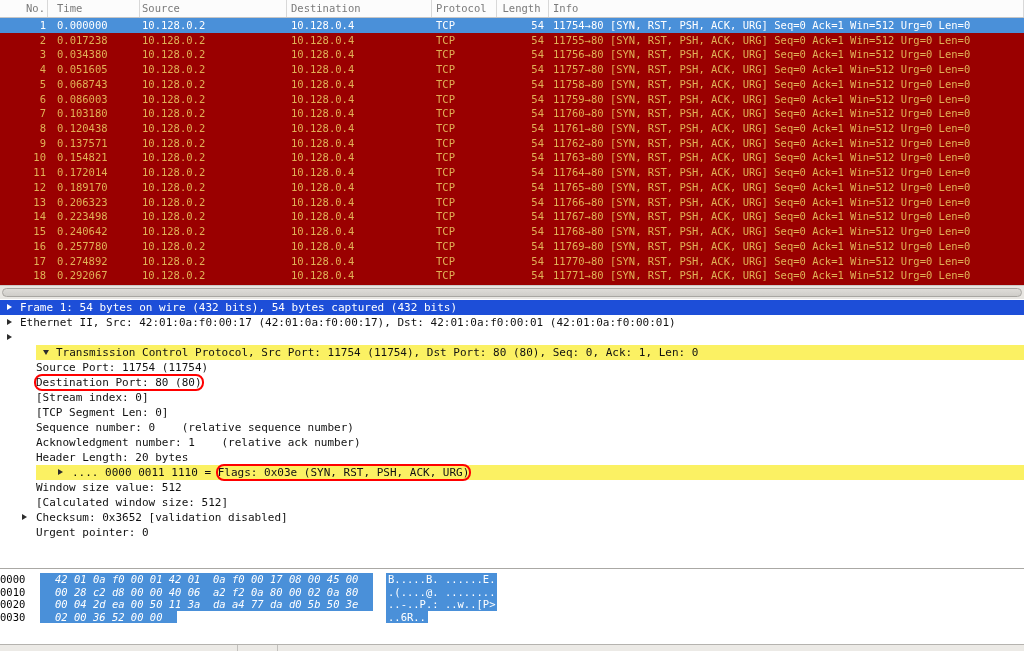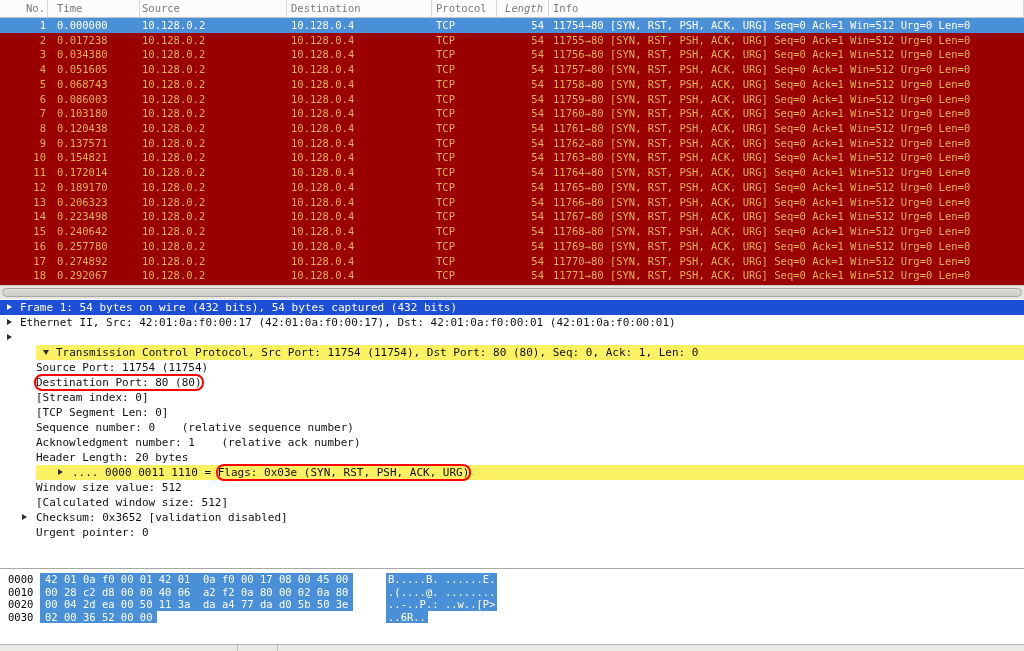--- a/index.html
+++ b/index.html
@@ -15,21 +15,21 @@
     color:#e0b157; white-space:pre; overflow:hidden; }
   .pl-row.selected { background:#4a90d9; color:#ffffff; }
   .c-no { width:48px; text-align:right; padding-right:2px; }
   .c-time { width:92px; padding-left:9px; }
   .c-source { width:147px; padding-left:2px; }
   .c-destination { width:145px; padding-left:4px; }
   .c-protocol { width:65px; padding-left:4px; }
   .c-length { width:52px; text-align:right; padding-right:5px; }
   .c-info { flex:1; padding-left:4px; }
   .pl-header .c-no { text-align:right; padding-left:5px; }
-  .pl-header .c-length { text-align:right; padding-left:3px;font-style:italic; }
+  .pl-header .c-length { text-align:center; padding-left:3px; }
 
   
   .hscroll { height:14px; background:#e8e6e2; border-top:1px solid #cac8c4; padding:2px 2px; }
   .hthumb { height:9px; width:100%; background:linear-gradient(#dedcd8,#cfcdc9);
     border:1px solid #a8a6a2; border-radius:6px; }
 
   
   .details { height:269px; background:#ffffff; overflow:hidden; padding-top:1px; }
   .d-row { position:relative; height:15px; font-size:11px; line-height:15px;
     color:#111; white-space:pre; }
@@ -44,22 +44,22 @@
     border-left:3.5px solid transparent; border-right:3.5px solid transparent; }
   .d-row.selected .tri.right { border-left-color:#ffffff; }
   .t0 { left:7px; } .t1 { left:22px; }
   .redmark { outline:2px solid #ff0000; outline-offset:0px;border-radius:6px; }
 
   .pane-divider { height:1px; background:#aaa8a4; }
 
   
   .hexpane { height:75px; background:#fff; padding-top:4px; overflow:hidden; }
   .hx-line { position:relative; height:12.6px; font-size:10.5px; line-height:12.6px; white-space:pre; }
-  .hx-off { position:absolute; left:8px; color:#000; }
-  .hx-b { position:absolute; left:40px; background:#4a90d9; color:#fff; padding:0 5px; }
+  .hx-off { position:absolute; left:0; color:#000; }
+  .hx-b { position:absolute; left:40px; background:#4a90d9; color:#fff; padding:0 15px;font-style:italic; }
   .hx-a { position:absolute; left:386px; background:#4a90d9; color:#fff; padding:0 2px; }
 
   
   .statusbar { position:relative; height:7px; background:#eceae6; border-top:1px solid #b5b3af; }
   .sb-div { position:absolute; top:0; bottom:0; width:1px; background:#c2c0bc; }
 </style>
 </head>
 <body>
 
 <div>

